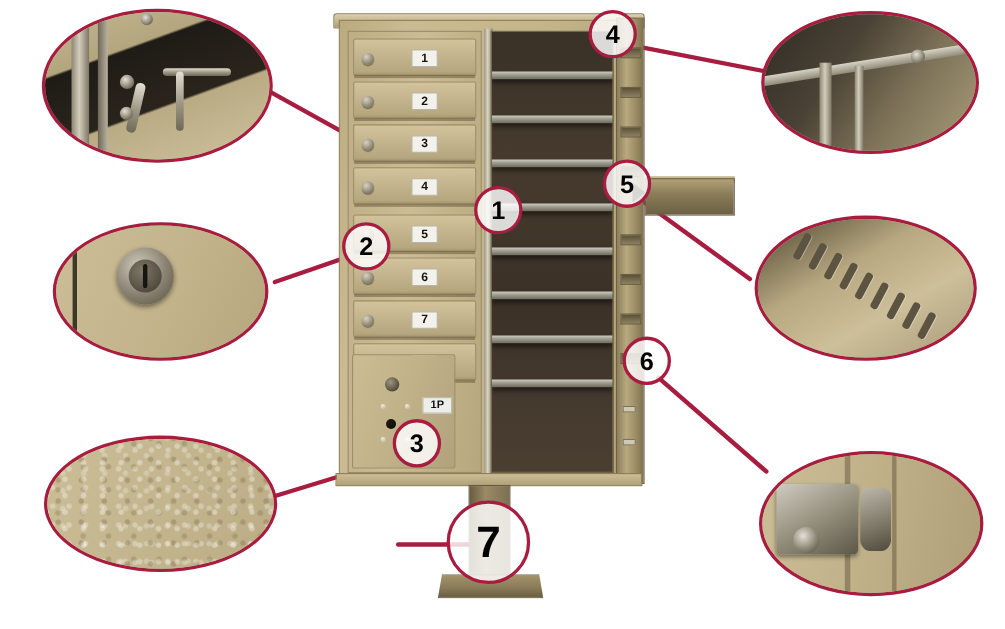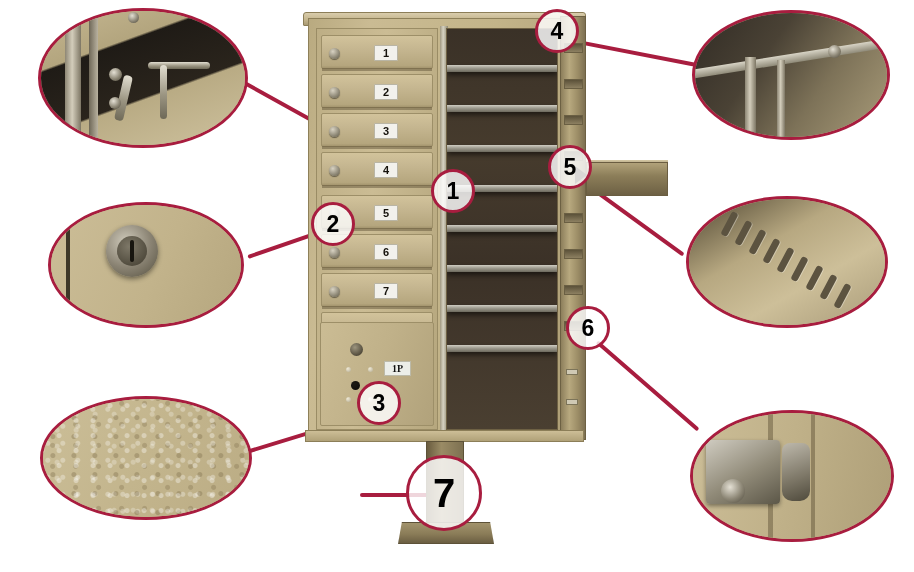--- a/index.html
+++ b/index.html
@@ -28,23 +28,23 @@
   .door:after{content:"";position:absolute;left:0;right:0;bottom:-3px;height:3px;
        background:rgba(90,78,50,.45);}
   .knob{position:absolute;left:7px;top:12px;width:11px;height:11px;border-radius:50%;
        background:radial-gradient(circle at 35% 32%,#d8d2c2,#8e8876 60%,#5f5a4b);
        box-shadow:0 1px 1px rgba(0,0,0,.45);}
   .plac{position:absolute;left:52px;top:9px;width:24px;height:16px;background:#f2f1ec;
        border:1px solid #b9b5a5;border-radius:1px;color:#15120c;font-size:11px;
        font-weight:bold;line-height:15px;text-align:center;box-sizing:border-box;}
 
   
-  .pdoor{position:absolute;left:320px;top:322px;width:114px;height:104px;
+  .pdoor{position:absolute;left:320px;top:322px;width:94px;height:104px;
        background:linear-gradient(110deg,#cbbc94 0%,#c0b189 50%,#b1a27b 100%);
-       border:1px solid #9d8f68;border-radius:2px;box-sizing:border-box;font-family:Liberation Serif, serif;}
+       border:1px solid #9d8f68;border-radius:2px;box-sizing:border-box;}
   .plock{position:absolute;left:29px;top:20px;width:13px;height:13px;border-radius:50%;
        background:radial-gradient(circle at 38% 34%,#9d957f,#534c3c 70%,#2e2a20);}
   .pbtn{position:absolute;width:9px;height:9px;border-radius:50%;
        background:radial-gradient(circle at 35% 33%,#1d1a13,#0c0a07);}
   .rivet{position:absolute;width:5px;height:5px;border-radius:50%;
        background:radial-gradient(circle at 35% 33%,#efe9d6,#b3ab90);}
   .plabel{position:absolute;left:63px;top:38px;width:27px;height:15px;background:#eceee9;
        border:1px solid #bcbaa9;color:#111;font-size:10px;font-weight:bold;
        line-height:14px;text-align:center;box-sizing:border-box;}
 

